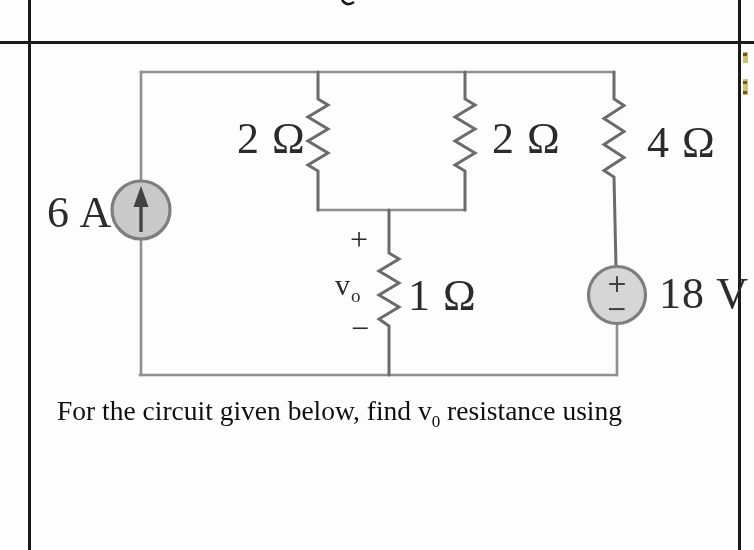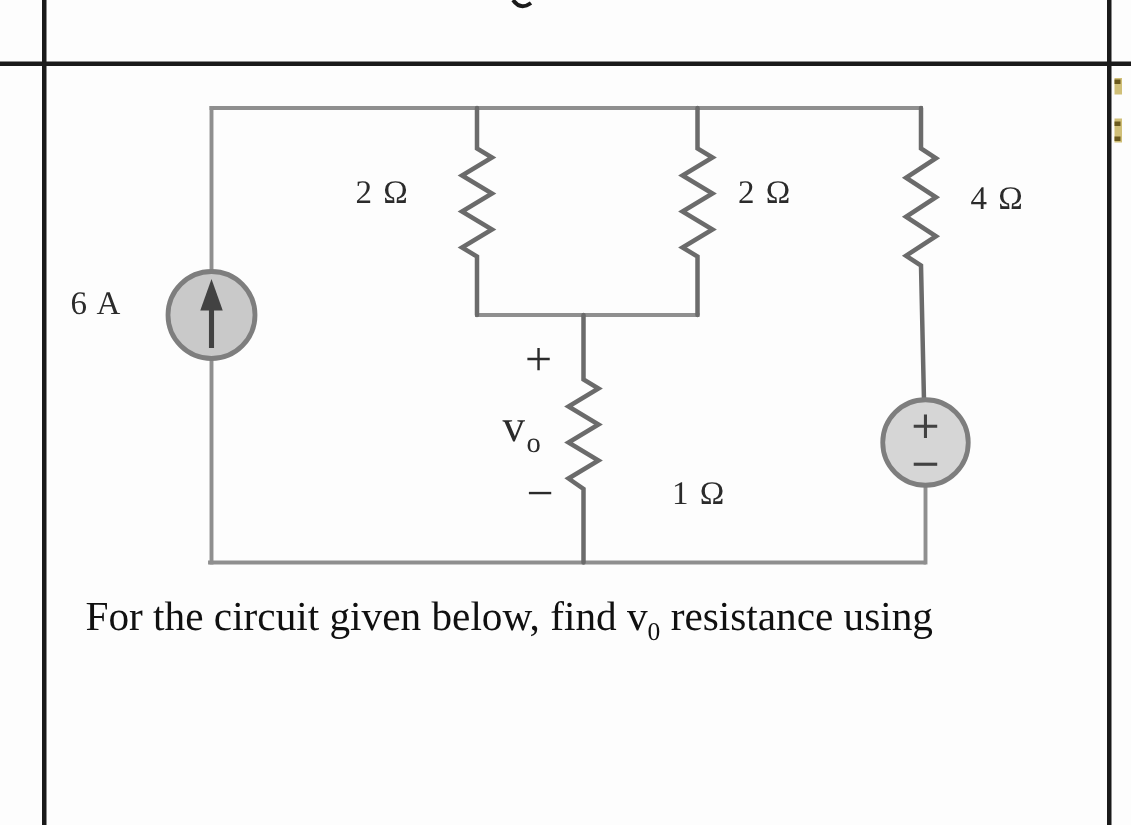--- a/index.html
+++ b/index.html
@@ -21,21 +21,21 @@
   .res{stroke:var(--resistor,#6b6b6b);stroke-width:3;fill:none;stroke-linejoin:miter;stroke-linecap:round;}
   .src{fill:var(--component-fill,#cbcbcb);stroke:var(--component-stroke,#7e7e7e);stroke-width:3.2;}
   .src.vs{fill:var(--vs-fill,#d6d6d6);}
   .arrow-shaft{stroke:var(--symbol,#424242);stroke-width:3.4;}
   .arrow-head{fill:var(--symbol,#424242);}
   .svgtext{fill:var(--symbol,#424242);font-family:"DejaVu Sans",sans-serif;text-anchor:middle;}
   .frag-tick{stroke:var(--border,#1a1a1a);stroke-width:2.6;fill:none;}
   
   .clabel{
     position:absolute;color:var(--label,#2b2b2b);
-    font-size:22px;line-height:1;white-space:nowrap;letter-spacing:1px;
+    font-size:44px;line-height:1;white-space:nowrap;letter-spacing:1px;
   }
   .clabel.small{font-size:32px;}
   .vo-label{font-size:30px;}
   .vo-label sub{font-size:19px;line-height:0;}
   
   .question{
     position:absolute;left:41px;top:389px;width:700px;
     color:var(--question,#101010);
     font-size:27.5px;line-height:44px;margin-left:16px;
   }
@@ -85,21 +85,22 @@
 
     <circle class="src vs" cx="617" cy="295" r="28.5"></circle>
     <text class="svgtext" x="617" y="292" font-size="25">+</text>
     <text class="svgtext" x="617" y="317" font-size="25">−</text>
   </svg>
 
   <div class="clabel" style="left:47px;top:191px;">6 A</div>
   <div class="clabel" style="left:237px;top:117px;">2 Ω</div>
   <div class="clabel" style="left:492px;top:117px;">2 Ω</div>
   <div class="clabel" style="left:647px;top:121px;">4 Ω</div>
-  <div class="clabel" style="left:448px;top:274px;margin-top:44px;">1 Ω</div>
+  <div class="clabel" style="left:408px;top:274px;">1 Ω</div>
+  <div class="clabel" style="left:659px;top:272px;">18 V</div>
 
   <div class="clabel small" style="left:350px;top:223px;">+</div>
   <div class="clabel vo-label" style="left:335px;top:270px;"><span>v</span><sub>o</sub></div>
   <div class="clabel small" style="left:351px;top:312px;">−</div>
 
   <div class="question">
     <div><span>For the circuit given below, find v</span><sub class="qsub">0</sub><span> resistance using</span></div>
   </div>
 
 </div>

